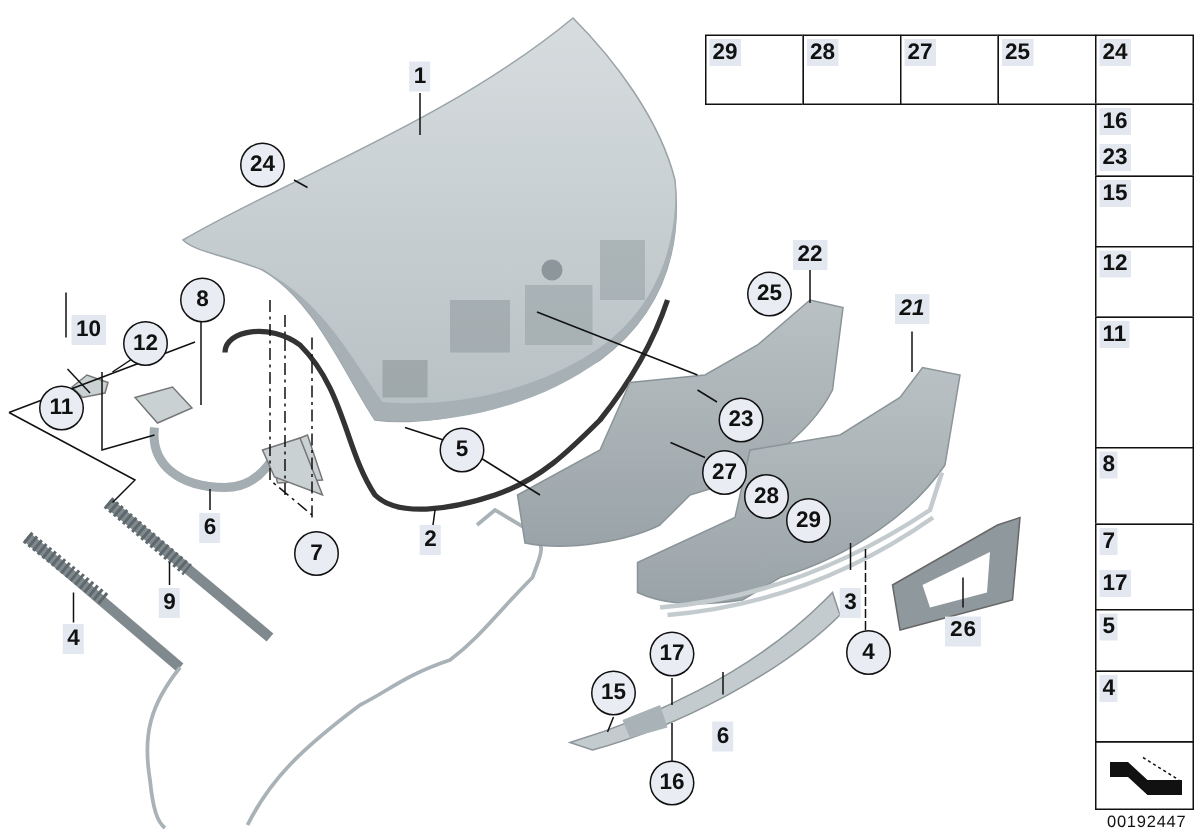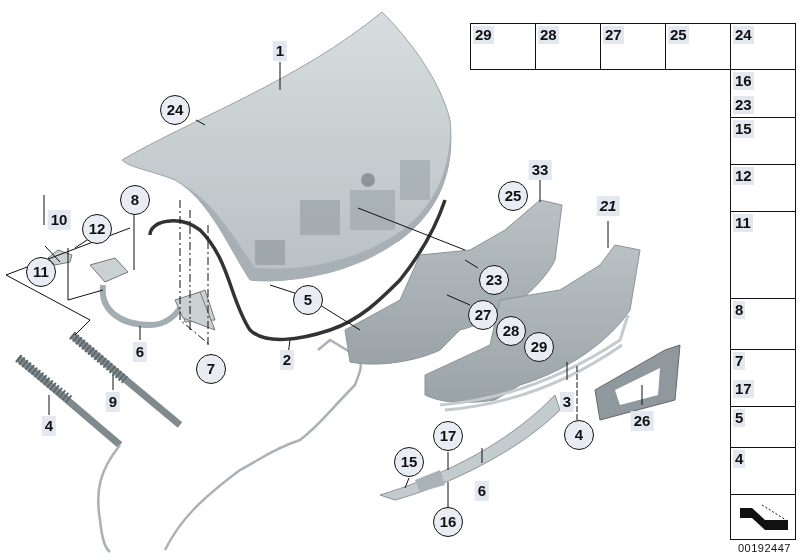--- a/index.html
+++ b/index.html
@@ -137,22 +137,22 @@
 
 <div class="lbl" style="left:280px;top:51px;">1</div>
 <div class="lbl" style="left:287px;top:360px;">2</div>
 <div class="lbl" style="left:567px;top:402px;">3</div>
 <div class="lbl" style="left:140px;top:352px;">6</div>
 <div class="lbl" style="left:113px;top:402px;">9</div>
 <div class="lbl" style="left:59px;top:220px;text-align:right;">10</div>
 <div class="lbl" style="left:49px;top:426px;">4</div>
 <div class="lbl" style="left:482px;top:491px;">6</div>
 <div class="lbl" style="left:608px;top:206px;font-style:italic;">21</div>
-<div class="lbl" style="left:540px;top:170px;">33</div>
-<div class="lbl" style="left:642px;top:421px;">26</div>
+<div class="lbl" style="left:540px;top:170px;">22</div>
+<div class="lbl" style="left:642px;top:421px;font-family:Liberation Mono, monospace;">26</div>
 
 <div class="circ" style="left:175px;top:110px;">24</div>
 <div class="circ" style="left:135px;top:200px;">8</div>
 <div class="circ" style="left:97px;top:229px;">12</div>
 <div class="circ" style="left:41px;top:272px;">11</div>
 <div class="circ" style="left:308px;top:300px;">5</div>
 <div class="circ" style="left:211px;top:369px;">7</div>
 <div class="circ" style="left:513px;top:196px;">25</div>
 <div class="circ" style="left:494px;top:280px;">23</div>
 <div class="circ" style="left:483px;top:315px;">27</div>

